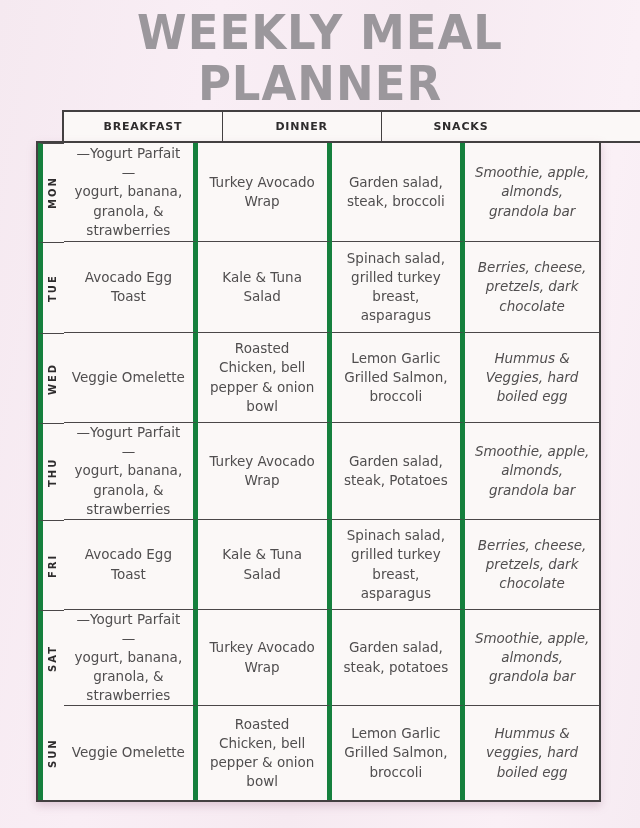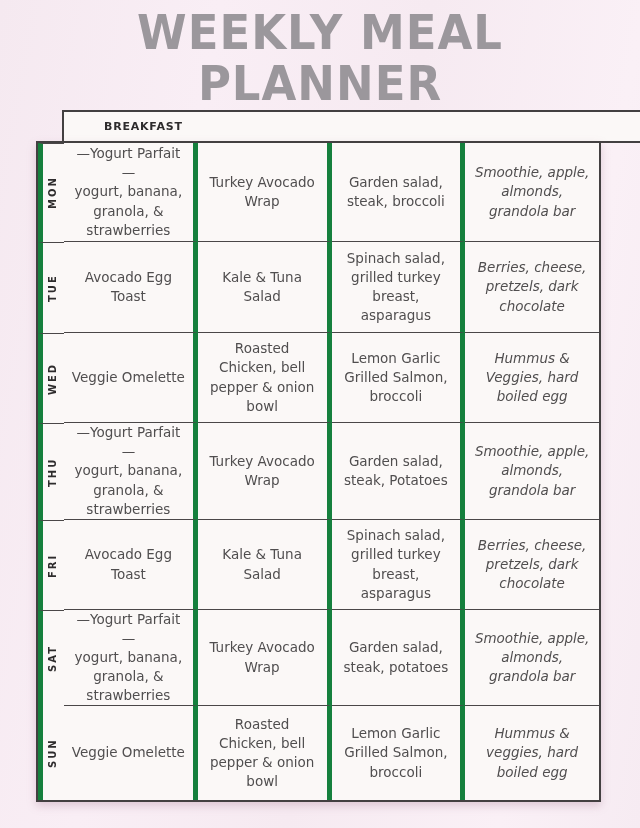--- a/index.html
+++ b/index.html
@@ -97,20 +97,22 @@
 </head>
 <body>
 
 <div class="title-wrap">
   <div>WEEKLY MEAL</div>
   <div>PLANNER</div>
 </div>
 
 <div class="header-row">
   <div class="header-cell">BREAKFAST</div>
+  <div class="header-cell">DINNER</div>
+  <div class="header-cell">SNACKS</div>
 </div>
 
 <div class="body-grid">
 
   <div class="cell day-cell">MON</div>
   <div class="cell">—Yogurt Parfait—
 yogurt, banana, granola, &amp; strawberries</div>
   <div class="cell">Turkey Avocado Wrap</div>
   <div class="cell">Garden salad, steak, broccoli</div>
   <div class="cell">Smoothie, apple, almonds, grandola bar</div>

